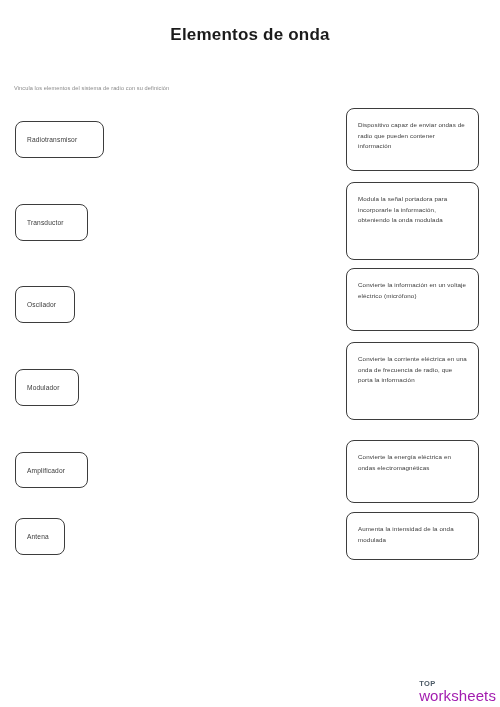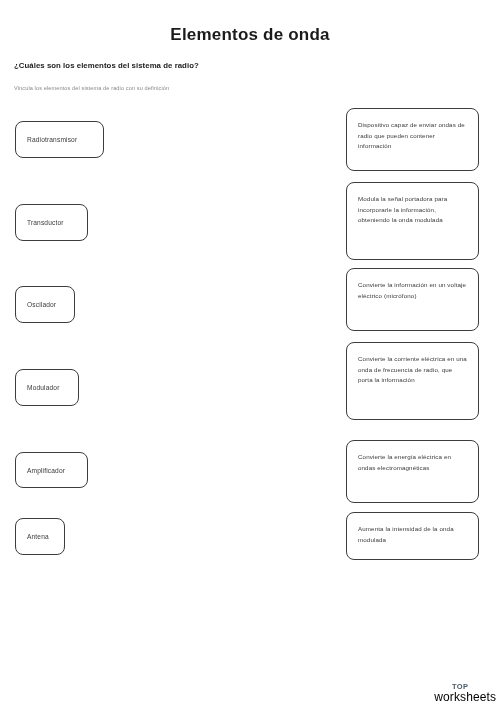--- a/index.html
+++ b/index.html
@@ -95,49 +95,48 @@
     letter-spacing: 0.12px;
     line-height: 10.5px;
     display: block;
   }
 
   
   .brand {
     position: absolute;
     right: 4px;
     bottom: 4px;
-    text-align: center;
+    text-align: left;
     line-height: 1;
     user-select: none;
   }
   .brand-top {
     display: block;
     font-size: 7.5px;
     font-weight: 700;
     color: #4c5a66;
     letter-spacing: 0.4px;
     margin-bottom: 1px;
     margin-right: 10px;
   }
   .brand-worksheets {
     display: block;
-    font-size: 12px;
+    font-size: 15px;
     font-weight: 400;
-    color: #000000;
+    color: #a21caf;
     letter-spacing: 0.1px;
   }
 </style>
 </head>
 <body>
 
 <div class="sheet">
 
   <div class="worksheet-title">Elementos de onda</div>
 
-  <div class="question-text">¿Cuáles son los elementos del sistema de radio?</div>
 
   <div class="instruction-text">Vincula los elementos del sistema de radio con su definición</div>
 
   <div id="terms-column">
       <div class="match-box term-box" style="top: 121px; left: 15px; width: 89px; height: 37px;">
         <span class="box-label">Radiotransmisor</span>
       </div>
       <div class="match-box term-box" style="top: 204px; left: 15px; width: 73px; height: 37px;">
         <span class="box-label">Transductor</span>
       </div>

